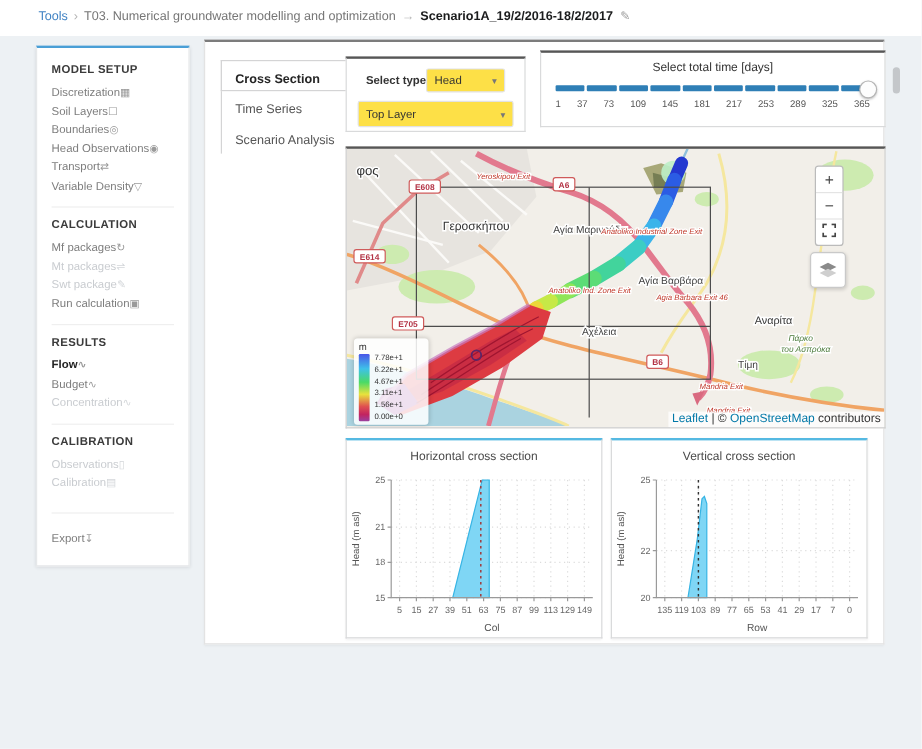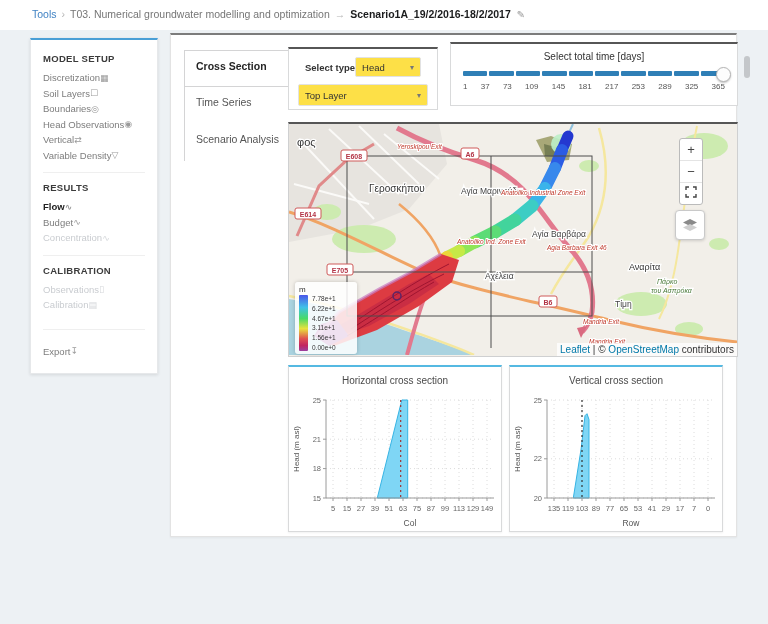--- a/index.html
+++ b/index.html
@@ -18,21 +18,21 @@
   .sec h4{margin:0 0 6px 0;font-size:9.5px;letter-spacing:.3px;color:#3b3b3b;}
   .si{display:flex;justify-content:flex-start;align-items:center;height:15.5px;font-size:9.5px;color:#7d7d7d;cursor:pointer;}
   .si .ico{color:#9a9a9a;font-size:9px;}
   .si.active{color:#222;font-weight:bold;}
   .si.disabled{color:#c9ccd0;cursor:default;}
   .si.disabled .ico{color:#d4d7da;}
   .sec.export-sec{margin-top:16px;padding-top:14px;}
 
   .main{position:absolute;left:170px;top:33px;width:567px;height:504px;background:#fff;border:1px solid #e3e3e3;border-top:2px solid #7c7c7c;box-shadow:0 1px 2px rgba(0,0,0,.05);box-sizing:border-box;}
   .tabs{position:absolute;left:13px;top:15px;width:126px;border-left:1px solid #d4d4d5;}
-  .tab{height:37px;line-height:30px;padding-left:11px;font-size:10.5px;color:#555;cursor:pointer;box-sizing:border-box;}
+  .tab{height:26px;line-height:30px;padding-left:11px;font-size:10.5px;color:#555;cursor:pointer;box-sizing:border-box;}
   .tab.active{font-weight:bold;color:#252525;border:1px solid #d4d4d5;border-right:none;margin-left:-1px;background:#fff;}
 
   .panel{position:absolute;background:#fff;border:1px solid #d9dadb;border-top:2px solid #565656;box-sizing:border-box;}
   .select-panel{left:117px;top:12px;width:150px;height:63px;padding:8px 9px;}
   .sp-row{display:flex;align-items:center;justify-content:center;}
   .sp-label{font-size:9.5px;font-weight:bold;color:#333;}
   .dd{background:#fde047;border:1px solid #e2e2e2;border-radius:2px;font-size:9.5px;color:#333;display:flex;align-items:center;justify-content:space-between;padding:0 6px;height:20px;cursor:pointer;box-sizing:border-box;}
   .dd .car{color:#777;font-size:8px;margin-left:6px;}
   .dd.type{width:66px;}
   .dd.layer{width:100%;margin-top:7px;height:22px;}
@@ -85,26 +85,45 @@
       </div>
     <div class="si">
         <span>Boundaries</span>
         <span class="ico">◎</span>
       </div>
     <div class="si">
         <span>Head Observations</span>
         <span class="ico">◉</span>
       </div>
     <div class="si">
-        <span>Vertical</span>
+        <span>Transport</span>
         <span class="ico">⇄</span>
       </div>
     <div class="si">
         <span>Variable Density</span>
         <span class="ico">▽</span>
+      </div>
+  </div>
+  <div class="sec">
+    <h4>CALCULATION</h4>
+    <div class="si">
+        <span>Mf packages</span>
+        <span class="ico">↻</span>
+      </div>
+    <div class="si disabled">
+        <span>Mt packages</span>
+        <span class="ico">⇌</span>
+      </div>
+    <div class="si disabled">
+        <span>Swt package</span>
+        <span class="ico">✎</span>
+      </div>
+    <div class="si">
+        <span>Run calculation</span>
+        <span class="ico">▣</span>
       </div>
   </div>
   <div class="sec">
     <h4>RESULTS</h4>
     <div class="si active">
         <span>Flow</span>
         <span class="ico">∿</span>
       </div>
     <div class="si">
         <span>Budget</span>

